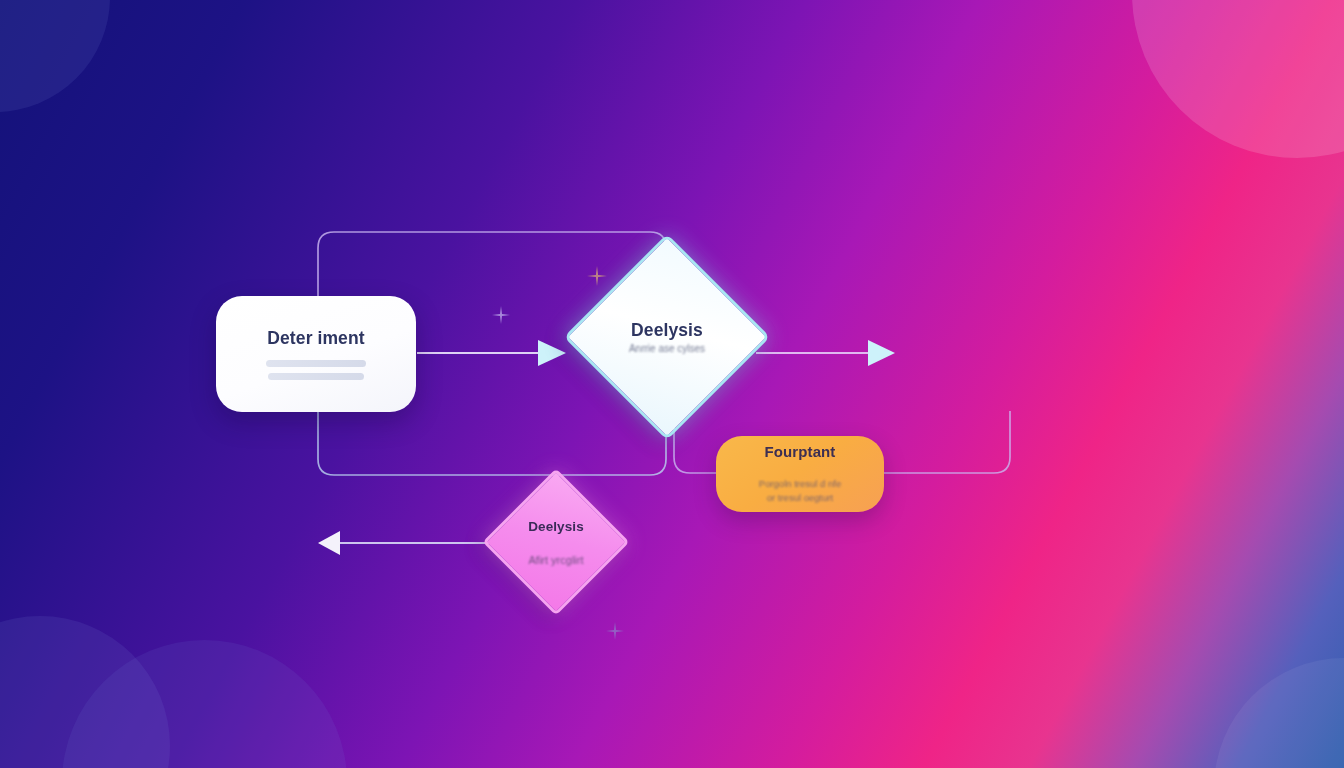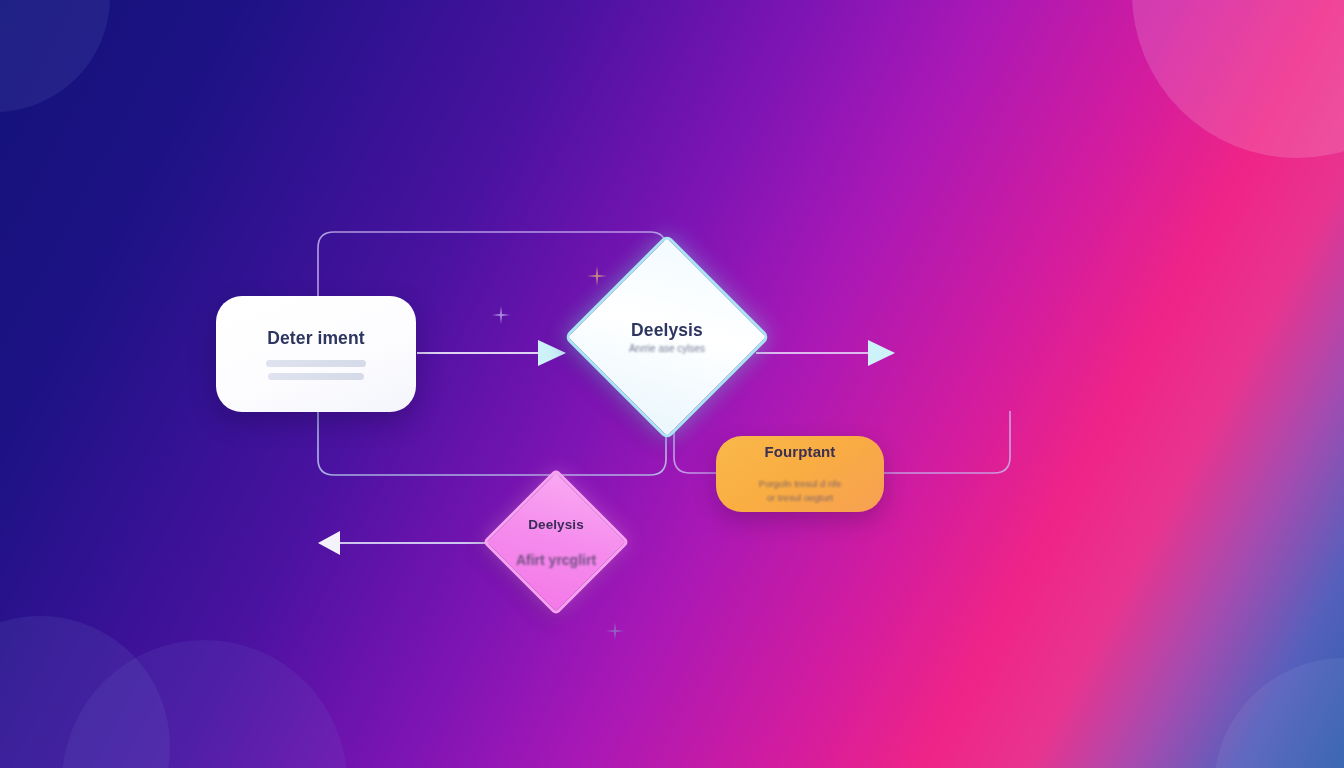--- a/index.html
+++ b/index.html
@@ -133,22 +133,22 @@
   .diamond-pink .dshape {
     background: linear-gradient(150deg,#f9a8f2 0%,#f58ced 48%,#f479e8 100%);
     border: 3px solid #f6a4f0;
     border-radius: 5px;
     box-shadow: 0 0 20px rgba(246,130,235,0.42), 0 8px 18px rgba(20,8,60,0.22);
   }
   .diamond-pink .title {
     font-size: 13.5px; font-weight: bold; color: #3a2b58; letter-spacing: 0.1px;
   }
   .diamond-pink .sub {
-    font-size: 14px; color: #5b4470; margin-top: 20px;
-    filter: blur(0.85px); opacity: 0.85; font-weight: bold;
+    font-size: 11px; color: #5b4470; margin-top: 20px;
+    filter: blur(0.85px); opacity: 0.85;
   }
   
   .sparkle { position: absolute; pointer-events: none; }
 </style>
 </head>
 <body>
 
 <div id="canvas">
 
   <div class="blob blob-tl"></div>

